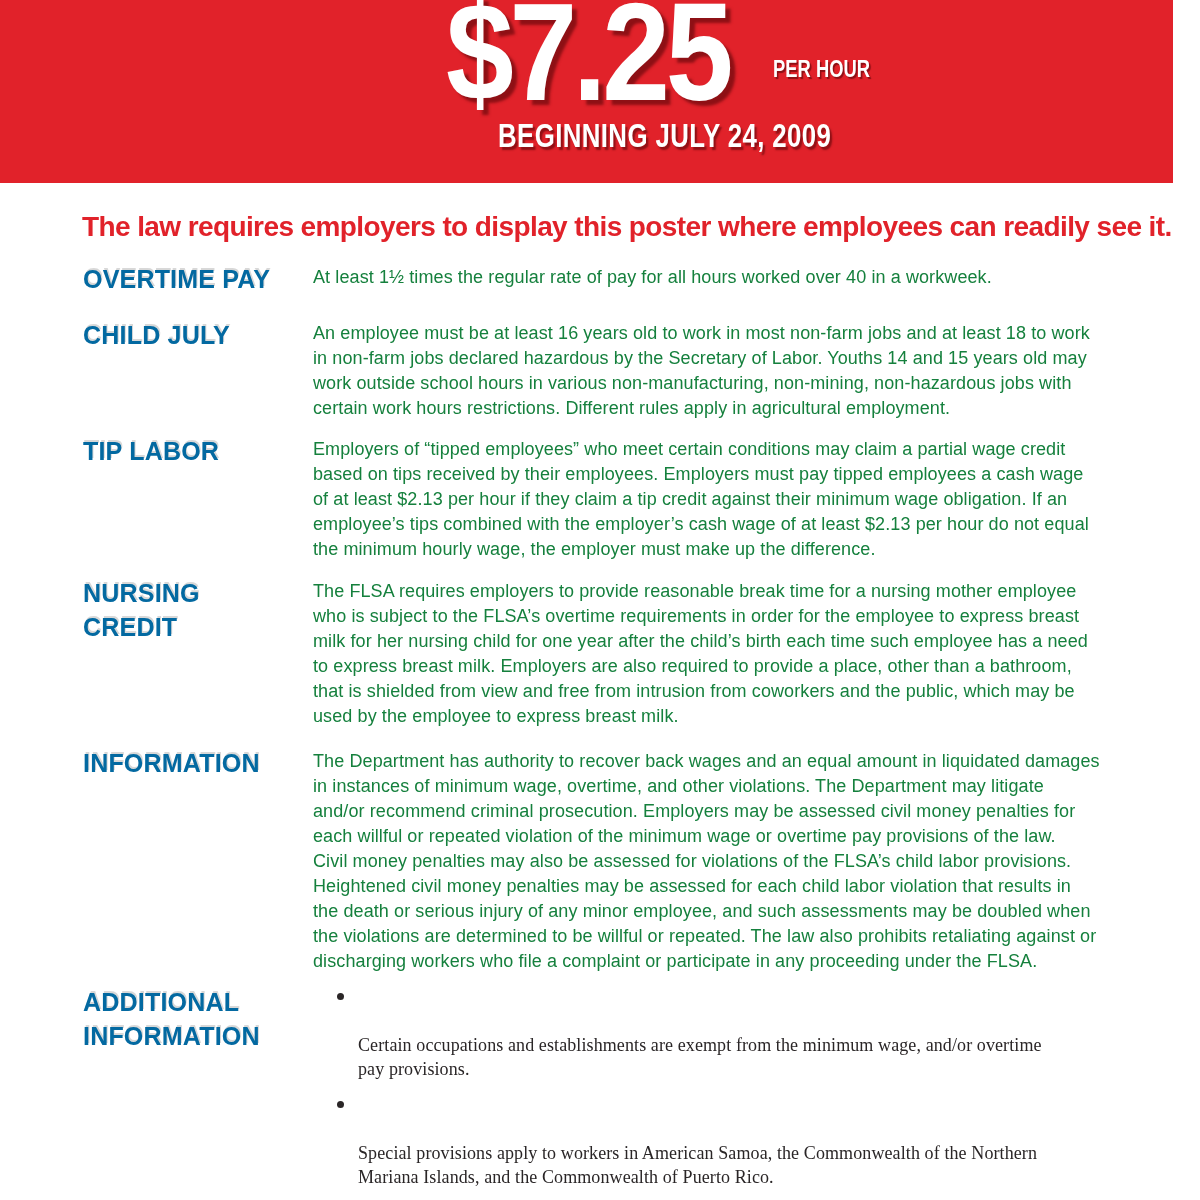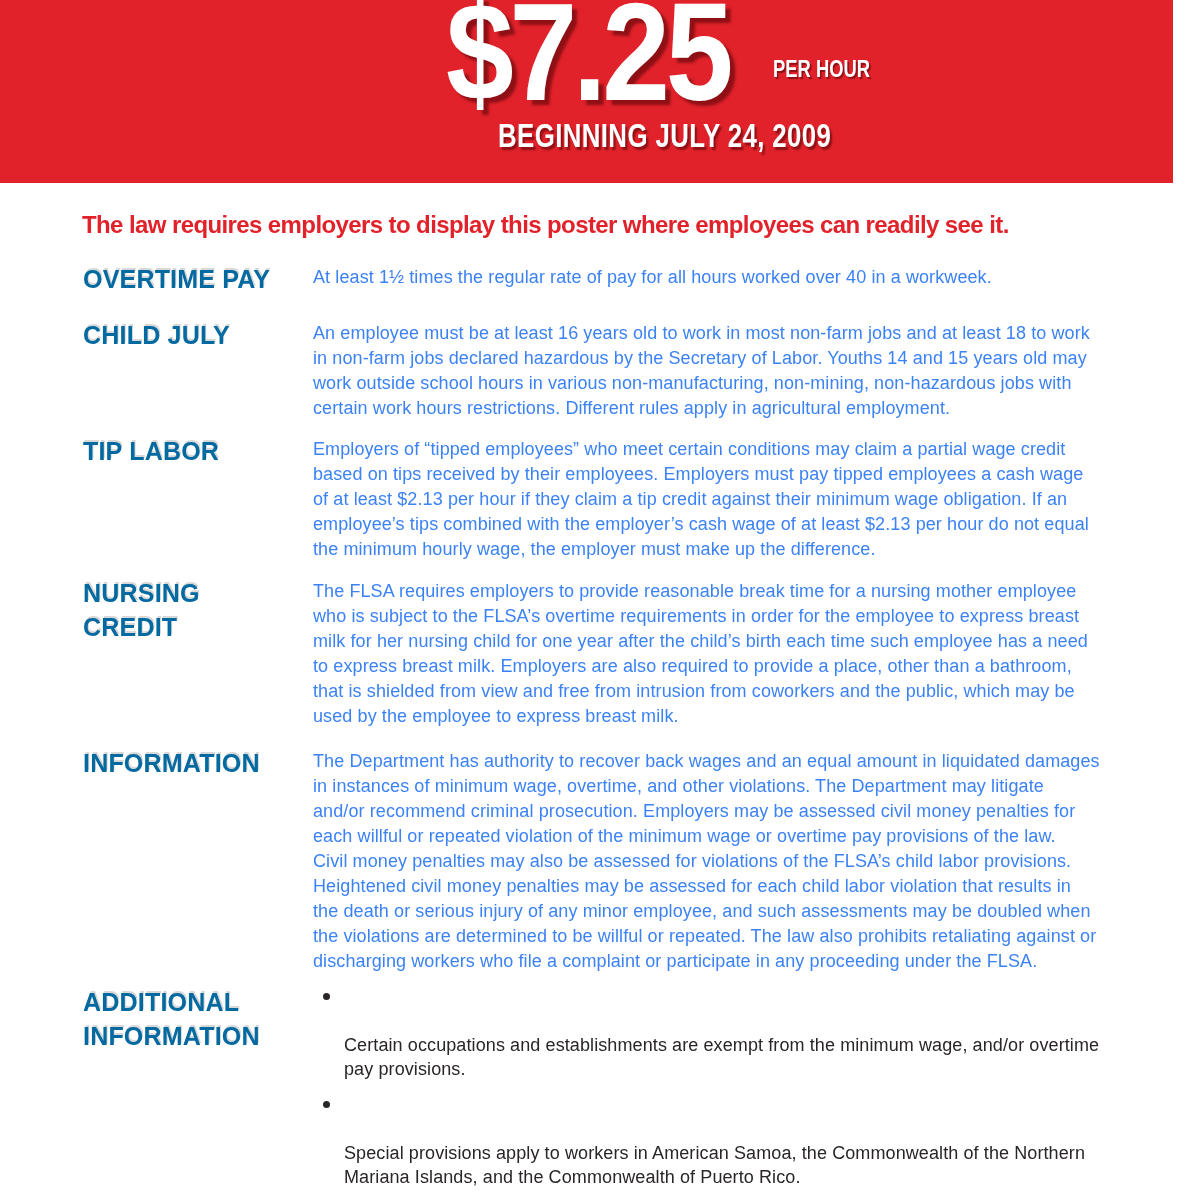--- a/index.html
+++ b/index.html
@@ -24,35 +24,35 @@
     line-height:1;transform:scaleX(.8);transform-origin:left top;
     text-shadow:2px 2px 1px var(--shadow-red);white-space:nowrap;
   }
   .beginning{
     position:absolute;left:498px;top:118px;font-size:34px;font-weight:bold;color:#fff;
     line-height:1;transform:scaleX(.76);transform-origin:left top;letter-spacing:.5px;
     text-shadow:3px 3px 2px var(--shadow-red);white-space:nowrap;
   }
   
   .headline{
-    position:absolute;left:82px;top:211px;font-size:24px;font-weight:bold;color:var(--red);
+    position:absolute;left:82px;top:211px;font-size:28px;font-weight:bold;color:var(--red);
     letter-spacing:-.6px;white-space:nowrap;
   }
   
   .sec-label{
     position:absolute;left:83px;width:240px;font-size:25px;font-weight:bold;color:#0369a1;
     line-height:34px;letter-spacing:.2px;white-space:pre-line;
     text-shadow:1px -2px 0 rgba(115,115,115,.28);
   }
   .sec-body{
-    position:absolute;left:313px;width:870px;font-size:18px;color:#3b82f6;
+    position:absolute;left:313px;width:870px;font-size:18px;color:#15803d;
     line-height:25px;letter-spacing:.1px;white-space:pre-line;
   }
   
-  .bullets{position:absolute;left:310px;top:985px;width:870px;}
+  .bullets{position:absolute;left:324px;top:985px;width:870px;font-family:Liberation Serif, serif;}
   .bullet{position:relative;padding-left:34px;margin-bottom:12px;font-size:18px;color:#2a2627;line-height:24px;letter-spacing:.1px;white-space:pre-line;}
   .bullet .dot{position:absolute;left:13px;top:8px;width:7px;height:7px;border-radius:50%;background:#2a2627;}
 </style>
 </head>
 <body>
 
 <div class="poster">
 
   <div class="banner">
     <div class="wage">$7.25</div>

